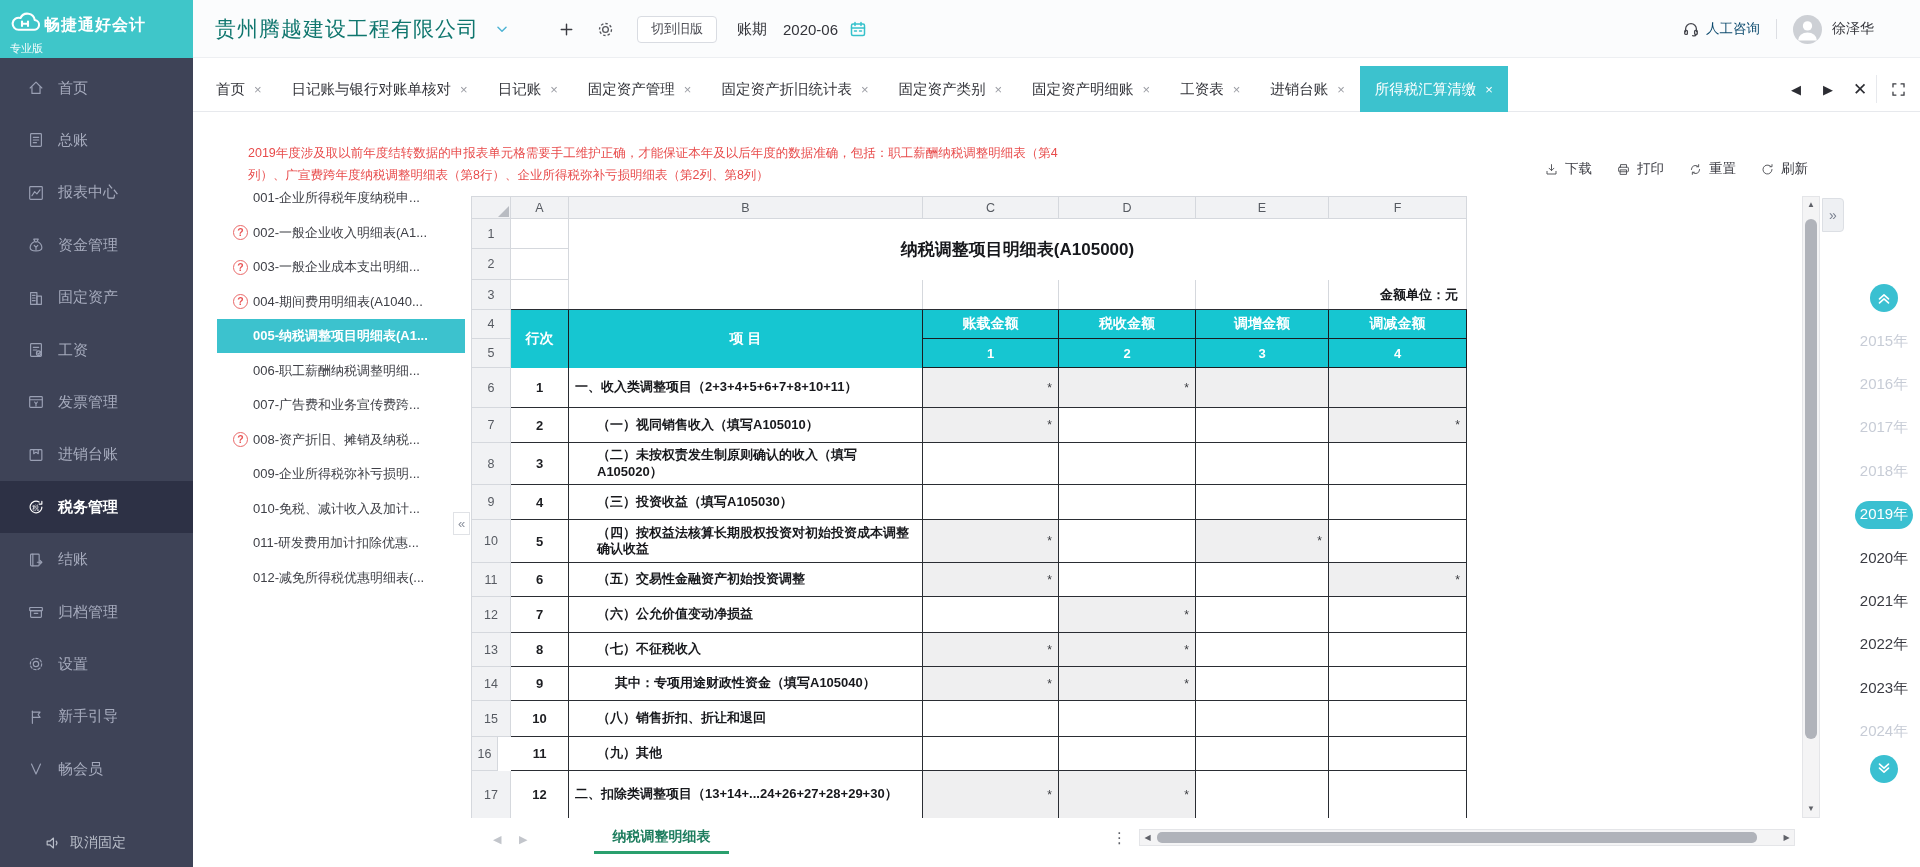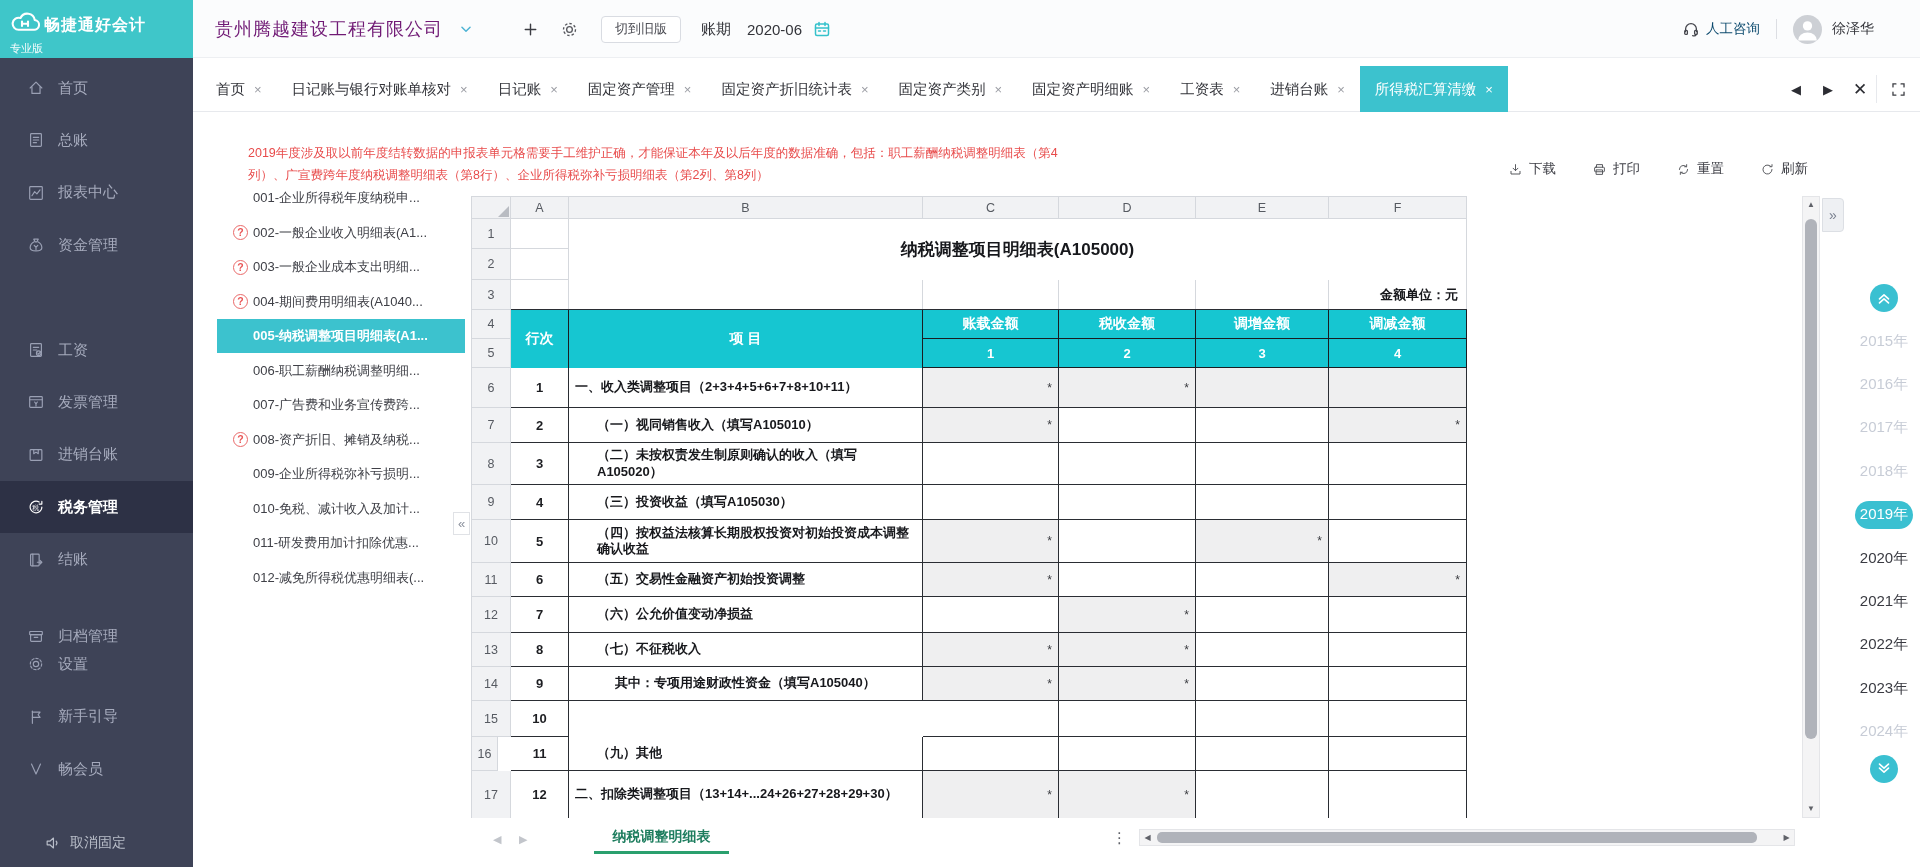--- a/index.html
+++ b/index.html
@@ -20,21 +20,21 @@
   .side-item.active{background:#2d3145;}
   .side-item.active .s-label{color:#fff;font-weight:bold;}
   .side-item.active{color:#fff;}
   #unpin{position:absolute;left:44px;top:776px;display:flex;align-items:center;gap:8px;color:#b9bec9;cursor:pointer;}
   #unpin .s-icon{width:18px;height:18px;}
   #unpin span{font-size:14px;}
 
   
   #topbar{position:absolute;left:193px;top:0;width:1727px;height:58px;background:#fbfcfd;border-bottom:1px solid #edeff2;}
   #topbar .left{position:absolute;left:22px;top:0;height:58px;display:flex;align-items:center;}
-  #company{font-size:18px;color:#701a75;letter-spacing:1px;cursor:pointer;}
+  #company{font-size:21px;color:#0f766e;letter-spacing:1px;cursor:pointer;}
   #chevron-company{margin-left:14px;cursor:pointer;}
   #plus-btn{margin-left:46px;cursor:pointer;color:#3b3c42;}
   #gear-btn{margin-left:20px;cursor:pointer;color:#55565c;}
   #switch-old{margin-left:22px;height:27px;padding:0 13px;border:1px solid #d9dce2;border-radius:4px;
      background:#fff;font-size:13px;color:#4a4b52;display:flex;align-items:center;cursor:pointer;}
   #period-label{margin-left:20px;font-size:15px;color:#33343a;}
   #period-value{margin-left:16px;font-size:15px;color:#33343a;cursor:pointer;}
   #calendar-btn{margin-left:10px;color:#35c1cb;cursor:pointer;}
   #topbar .right{position:absolute;right:46px;top:0;height:58px;display:flex;align-items:center;}
   #support{display:flex;align-items:center;gap:6px;font-size:13.5px;color:#0c4a6e;cursor:pointer;}
@@ -52,21 +52,21 @@
   .tab.active{background:#3cc2ce;}
   .tab.active .tab-label,.tab.active .tab-close{color:#fff;}
   #tab-controls{position:absolute;right:0;top:8px;height:46px;display:flex;align-items:center;}
   .tab-ctl{width:32px;text-align:center;font-size:13px;color:#2c2d33;cursor:pointer;}
   .tab-ctl.big{font-size:17px;}
   #fullscreen-btn{width:44px;display:flex;justify-content:center;border-left:1px solid #e7e9ed;height:28px;align-items:center;color:#3b3c42;cursor:pointer;}
 
   
   #content{position:absolute;left:193px;top:112px;width:1727px;height:755px;background:#fff;}
   #warning{position:absolute;left:55px;top:30px;width:980px;font-size:12.5px;line-height:22px;color:#e84b4b;}
-  #toolbar{position:absolute;right:112px;top:48px;display:flex;gap:36px;}
+  #toolbar{position:absolute;right:112px;top:48px;display:flex;gap:24px;}
   .tool-btn{display:flex;align-items:center;gap:6px;cursor:pointer;background:none;border:none;padding:0;
             font-family:inherit;font-size:13.5px;color:#3c3d44;}
   .tool-btn .t-icon{color:#55565c;}
 
   
   #report-list{position:absolute;left:0;top:69px;width:278px;}
   .rep-item{position:absolute;left:0;width:278px;height:34px;display:flex;align-items:center;cursor:pointer;}
   .rep-item .rep-label{position:absolute;left:60px;font-size:13px;color:#3f4047;white-space:nowrap;}
   .rep-item .q-icon{position:absolute;left:40px;width:15px;height:15px;border-radius:50%;border:1px solid #ea6a6a;
       color:#e95555;font-size:10.5px;line-height:13px;text-align:center;font-weight:bold;}
@@ -171,20 +171,30 @@
       <div class="side-item" style="top: 161.2px;">
         <span class="s-icon">
           <svg width="18" height="18" viewBox="0 0 20 20" stroke="#9aa0b4" fill="none" stroke-width="1.3" stroke-linecap="round" stroke-linejoin="round">
             <path d="M7.5 3.5 h5 l-1.5 3 h-2 z"></path>
             <path d="M8 6.5 C5 8 3.5 11 3.5 13 c0 2.5 2.5 3.5 6.5 3.5 s6.5-1 6.5-3.5 c0-2-1.5-5-4.5-6.5"></path>
             <path d="M8 10.5 l2 2 2-2 M10 12.5 v2.5"></path>
           </svg>
         </span>
         <span class="s-label">资金管理</span>
       </div>
+      <div class="side-item" style="top: 213.6px;">
+        <span class="s-icon">
+          <svg width="18" height="18" viewBox="0 0 20 20" stroke="#9aa0b4" fill="none" stroke-width="1.3" stroke-linecap="round" stroke-linejoin="round">
+            <rect x="4" y="4" width="7" height="13"></rect>
+            <rect x="11" y="8" width="5" height="9"></rect>
+            <path d="M6 7 h3 M6 10 h3 M6 13 h3"></path>
+          </svg>
+        </span>
+        <span class="s-label">固定资产</span>
+      </div>
       <div class="side-item" style="top: 266px;">
         <span class="s-icon">
           <svg width="18" height="18" viewBox="0 0 20 20" stroke="#9aa0b4" fill="none" stroke-width="1.3" stroke-linecap="round" stroke-linejoin="round">
             <rect x="4" y="3" width="12" height="14" rx="1"></rect>
             <path d="M7 7 h6 M7 10 h4"></path>
             <circle cx="13" cy="13.5" r="2.5"></circle>
             <path d="M12 13.5 l1 1 1.5-2"></path>
           </svg>
         </span>
         <span class="s-label">工资</span>
@@ -221,21 +231,21 @@
       <div class="side-item" style="top: 475.6px;">
         <span class="s-icon">
           <svg width="18" height="18" viewBox="0 0 20 20" stroke="#9aa0b4" fill="none" stroke-width="1.3" stroke-linecap="round" stroke-linejoin="round">
             <rect x="4" y="3.5" width="9.5" height="13" rx="1"></rect>
             <path d="M6.5 3.5 v13"></path>
             <path d="M11.5 12.5 h5 m-2-2 l2 2 -2 2"></path>
           </svg>
         </span>
         <span class="s-label">结账</span>
       </div>
-      <div class="side-item" style="top: 552px; font-family: Liberation Mono, monospace;">
+      <div class="side-item" style="top: 528px; font-family: Liberation Mono, monospace;">
         <span class="s-icon">
           <svg width="18" height="18" viewBox="0 0 20 20" stroke="#9aa0b4" fill="none" stroke-width="1.3" stroke-linecap="round" stroke-linejoin="round">
             <path d="M4 8.5 h12 V15 a1 1 0 0 1 -1 1 H5 a1 1 0 0 1 -1-1 z"></path>
             <rect x="3" y="5" width="14" height="3.5" rx="0.5"></rect>
             <path d="M8 11.5 h4"></path>
           </svg>
         </span>
         <span class="s-label">归档管理</span>
       </div>
       <div class="side-item" style="top: 580.4px;">
@@ -568,20 +578,21 @@
         <div class="cell fcell amt shaded" style="left: 587px; top: 436px; width: 137px; height: 34px;">*</div>
         <div class="cell fcell amt" style="left: 724px; top: 436px; width: 133px; height: 34px;"></div>
         <div class="cell fcell amt" style="left: 857px; top: 436px; width: 138px; height: 34px;"></div>
         <div class="cell fcell xh" style="left: 39px; top: 470px; width: 58px; height: 34px;">9</div>
         <div class="cell fcell item" style="left: 97px; top: 470px; width: 354px; height: 34px; padding-left: 46px;">其中：专项用途财政性资金（填写A105040）</div>
         <div class="cell fcell amt shaded" style="left: 451px; top: 470px; width: 136px; height: 34px;">*</div>
         <div class="cell fcell amt shaded" style="left: 587px; top: 470px; width: 137px; height: 34px;">*</div>
         <div class="cell fcell amt" style="left: 724px; top: 470px; width: 133px; height: 34px;"></div>
         <div class="cell fcell amt" style="left: 857px; top: 470px; width: 138px; height: 34px;"></div>
         <div class="cell fcell xh" style="left: 39px; top: 504px; width: 58px; height: 36px;">10</div>
+        <div class="cell fcell item" style="left: 97px; top: 504px; width: 354px; height: 36px; padding-left: 28px;">（八）销售折扣、折让和退回</div>
         <div class="cell fcell amt" style="left: 451px; top: 504px; width: 136px; height: 36px;"></div>
         <div class="cell fcell amt" style="left: 587px; top: 504px; width: 137px; height: 36px;"></div>
         <div class="cell fcell amt" style="left: 724px; top: 504px; width: 133px; height: 36px;"></div>
         <div class="cell fcell amt" style="left: 857px; top: 504px; width: 138px; height: 36px;"></div>
         <div class="cell fcell xh" style="left: 39px; top: 540px; width: 58px; height: 34px;">11</div>
         <div class="cell fcell item" style="left: 97px; top: 540px; width: 354px; height: 34px; padding-left: 28px; text-align: right;">（九）其他</div>
         <div class="cell fcell amt" style="left: 451px; top: 540px; width: 136px; height: 34px;"></div>
         <div class="cell fcell amt" style="left: 587px; top: 540px; width: 137px; height: 34px;"></div>
         <div class="cell fcell amt" style="left: 724px; top: 540px; width: 133px; height: 34px;"></div>
         <div class="cell fcell amt" style="left: 857px; top: 540px; width: 138px; height: 34px;"></div>

